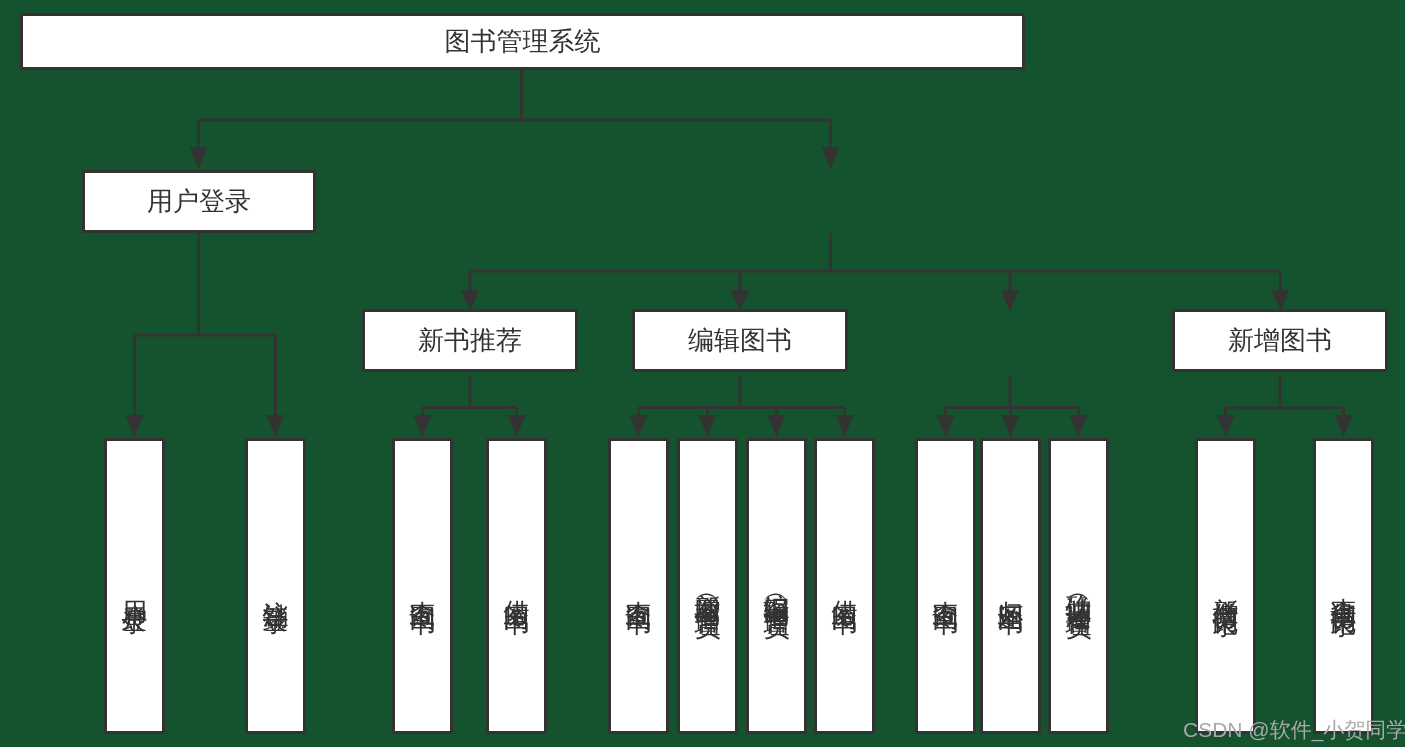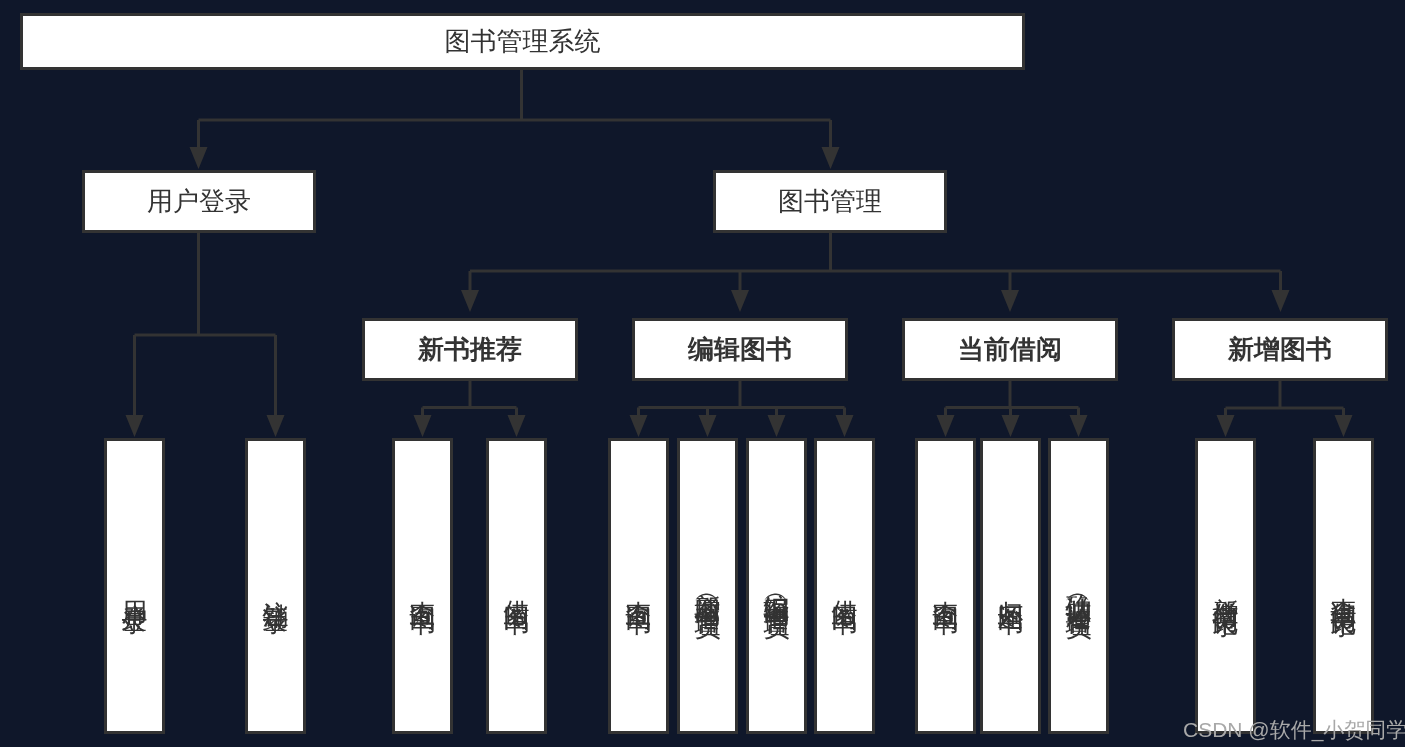--- a/index.html
+++ b/index.html
@@ -1,30 +1,30 @@
 <!DOCTYPE html>
 <html><head>
 <meta charset="utf-8">
 <style>
   html,body { margin:0; padding:0; background:#ffffff; }
   .stage {
-    position:relative; width:1405px; height:747px; background:#0f172a;
+    position:relative; width:1405px; height:747px; background:#14532d;
     font-family:"Liberation Sans", sans-serif; overflow:hidden;
   }
   .wires { position:absolute; left:0; top:0; width:1405px; height:747px; }
   .box {
     position:absolute; box-sizing:border-box; border:3px solid #333333;
     background:#ffffff; display:flex; align-items:center; justify-content:center;
     color:#333333;
   }
   .hlabel { font-size:26px; white-space:nowrap; }
   
   .lvl1 { left:20px; top:13px; width:1005px; height:57px; }
   .lvl2 { top:170px; width:234px; height:63px; }
-  .lvl3 { top:318px; width:216px; height:63px;font-weight:bold; }
+  .lvl3 { top:309px; width:216px; height:63px; }
   .vbox { top:438px; width:61px; height:296px; }
   .vtext {
     writing-mode:vertical-rl; text-orientation:mixed;
     font-size:26px; letter-spacing:3px; color:#333333; line-height:55px;
   }
   .watermark {
     position:absolute; left:1183px; top:716px; font-size:21px;
     color:#a8a8a8; white-space:nowrap; z-index:5;
   }
 </style>
@@ -66,32 +66,26 @@
     </g>
   </svg>
 
   <div class="box lvl1">
     <span class="hlabel">图书管理系统</span>
   </div>
 
   <div class="box lvl2" style="left:82px">
     <span class="hlabel">用户登录</span>
   </div>
-  <div class="box lvl2" style="left:713px">
-    <span class="hlabel">图书管理</span>
-  </div>
 
   <div class="box lvl3" style="left:362px">
     <span class="hlabel">新书推荐</span>
   </div>
   <div class="box lvl3" style="left:632px">
     <span class="hlabel">编辑图书</span>
-  </div>
-  <div class="box lvl3" style="left:902px">
-    <span class="hlabel">当前借阅</span>
   </div>
   <div class="box lvl3" style="left:1172px">
     <span class="hlabel">新增图书</span>
   </div>
 
   <div class="box vbox" style="left:104px">
     <span class="vtext">用户登录</span>
   </div>
   <div class="box vbox" style="left:245px">
     <span class="vtext">注销登录</span>

